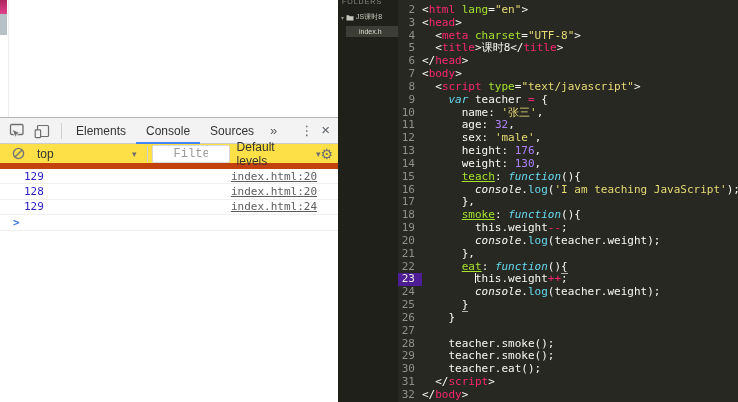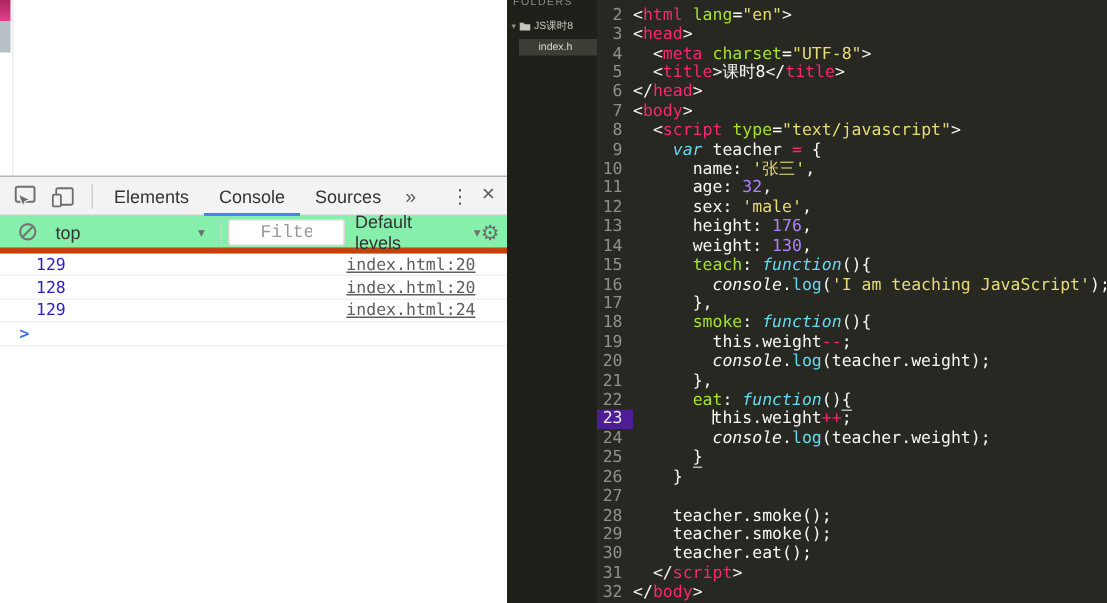--- a/index.html
+++ b/index.html
@@ -21,21 +21,21 @@
   .inspect { margin-left: 8px; }
   .device { margin-left: 7px; }
   .sep { width: 1px; height: 16px; background: #d0d0d0; margin: 0 4px 0 10px; flex: none; }
   .tabs { display: flex; height: 26px; align-items: stretch; }
   .tab { padding: 0 10px; font-size: 12px; color: #333; display: flex; align-items: center; border-bottom: 2px solid transparent; padding-top: 2px; }
   .tab.active { border-bottom-color: #4285f4; }
   .more-tabs { font-size: 13px; color: #5a5a5a; padding: 0 6px; display: flex; align-items: center; }
   .menu-btn { margin-left: auto; color: #5f6368; font-size: 13px; padding: 0 6px; }
   .close-btn { color: #5f6368; font-size: 15px; padding: 0 8px 2px 2px; line-height: 1; }
 
-  .console-toolbar { height: 25px; background: #86efac; border-bottom: 4px solid #c2410c; display: flex; align-items: center; }
+  .console-toolbar { height: 25px; background: #fde047; border-bottom: 6px solid #c2410c; display: flex; align-items: center; }
   .clear-btn { margin-left: 12px; flex: none; display: flex; }
   .ctx { margin-left: 12px; width: 110px; display: flex; justify-content: space-between; align-items: center; font-size: 12px; color: #333; }
   .arrow { color: #6e6e6e; font-size: 9px; }
   .filter-input { width: 78px; height: 18px; border: 1px solid #d8d8d8; border-radius: 2px; font-size: 12px; padding: 0 21px; color: #333; outline: none; font-family: Liberation Mono, monospace; }
   .filter-input::placeholder { color: #9a9a9a; }
   .levels { margin-left: 7px; font-size: 12px; color: #333; display: flex; align-items: center; gap: 16px; }
   .gear { margin-left: auto; margin-right: 5px; color: #6e6e6e; font-size: 14px; }
 
   .console-messages { }
   .msg-row { height: 15.3px; border-bottom: 1px solid #f0f0f0; display: flex; align-items: center; font-family: "DejaVu Sans Mono", monospace; font-size: 11px; gap: 20px; }
@@ -56,21 +56,21 @@
   .cl { display: flex; height: 12.84px; line-height: 12.84px; white-space: pre; }
   .gut { width: 24px; flex: none; text-align: right; padding-right: 7px; color: #8f908a; }
   .gut.hl { background: #4c1d95; color: #e8e8e1; }
   .src { white-space: pre; }
   .tk-p { color: #f8f8f2; }
   .tk-t { color: #f92672; }
   .tk-a { color: #a6e22e; text-align: right; }
   .tk-s { color: #e6db74; }
   .tk-k { color: #66d9ef; font-style: italic; }
   .tk-n { color: #ae81ff; }
-  .tk-f { color: #a6e22e; }
+  .tk-f { color: #a6e22e; text-decoration: underline; }
   .tk-m { color: #66d9ef; }
   .tk-c { color: #f8f8f2; font-style: italic; }
   .tk-o { color: #f92672; }
   .tk-u { color: #f8f8f2; border-bottom: 1px solid #b5b5ad; }
   .caret { display: inline-block; width: 1px; height: 10px; background: #f8f8f0; margin-right: -1px; vertical-align: -1px; }
 </style>
 </head>
 <body>
 
 <div class="screen">

